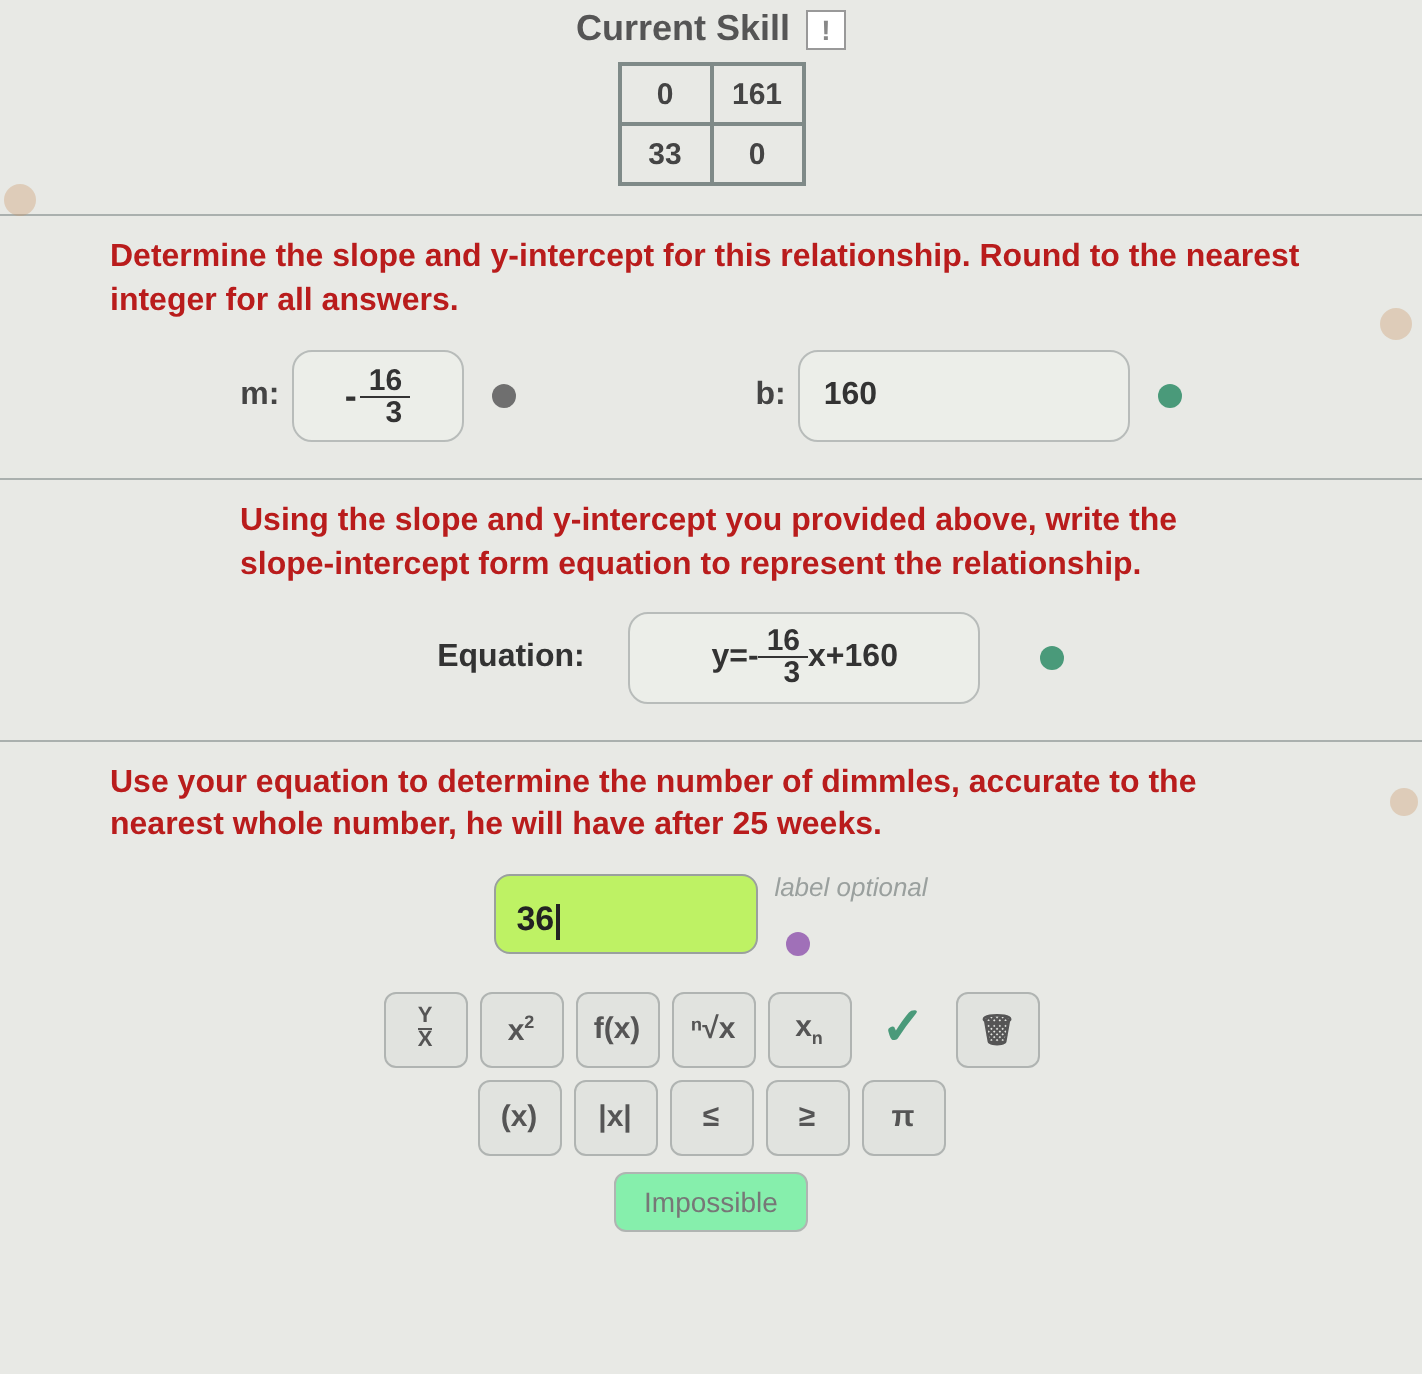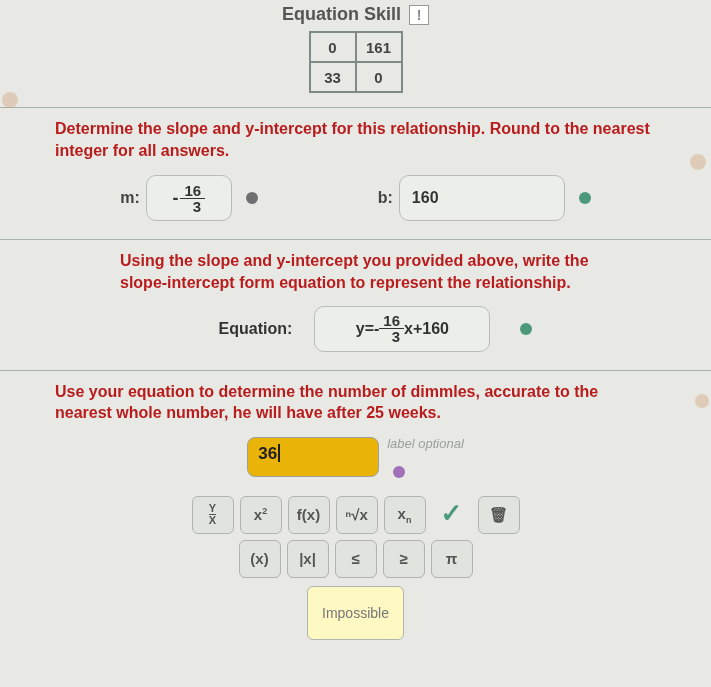--- a/index.html
+++ b/index.html
@@ -19,45 +19,45 @@
   .frac .num{border-bottom:1.5px solid #333;padding:0 4px}
   .frac .den{padding:0 4px}
   .neg{margin-right:2px;font-size:18px}
   .dot{width:12px;height:12px;border-radius:50%;background:#6f6f6f;margin-left:8px}
   .dot-b{background:#4a9a7a}
   .dot-p{background:#a070b8}
   .q2{padding:10px 80px 4px 120px}
   .eq-row{display:flex;justify-content:center;align-items:center;margin-top:12px;gap:22px;font-weight:bold;color:#333;font-size:16px}
   .q3{padding:10px 55px 4px 55px}
   .ans3-row{display:flex;justify-content:center;align-items:center;margin-top:12px;gap:6px}
-  .input-box{border:1.5px solid #9aa09e;border-radius:8px;background:#eab308;padding:6px 10px;min-width:110px;height:26px;font-weight:bold;font-size:17px;color:#222;display:flex;align-items:flex-start}
+  .input-box{border:1.5px solid #9aa09e;border-radius:8px;background:#bef264;padding:6px 10px;min-width:110px;height:26px;font-weight:bold;font-size:17px;color:#222;display:flex;align-items:flex-end}
   .cursor{display:inline-block;width:1.5px;height:18px;background:#222;margin-left:1px;vertical-align:middle}
   .label-opt{color:#9aa09e;font-size:13px;font-style:italic;margin-left:2px;margin-bottom:15px}
   .label-col{display:flex;flex-direction:column;align-items:flex-start}
   .toolbar{display:flex;justify-content:center;gap:6px;margin-top:18px;flex-wrap:wrap;width:330px;margin-left:auto;margin-right:auto}
   .tbtn{width:40px;height:36px;border:1px solid #b0b4b2;border-radius:6px;background:#e1e3df;display:flex;align-items:center;justify-content:center;font-size:15px;color:#555;font-weight:bold;cursor:pointer}
   .tbtn.check{background:transparent;border:none;color:#4a9a7a;font-size:26px}
   .tbtn .mini-frac{display:flex;flex-direction:column;font-size:11px;line-height:1}
   .tbtn .mini-frac span:first-child{border-bottom:1px solid #555}
   .tbtn sup{font-size:9px}
   .tbtn sub{font-size:9px}
   .impossible{margin:8px auto 0 auto;text-align:center}
-  .imp-btn{display:inline-block;border:1px solid #b0b4b2;border-radius:6px;background:#fef9c3;padding:18px 14px;font-size:14px;color:#777;cursor:pointer}
+  .imp-btn{display:inline-block;border:1px solid #b0b4b2;border-radius:6px;background:#86efac;padding:6px 14px;font-size:14px;color:#777;cursor:pointer}
   .bokeh{position:absolute;border-radius:50%;opacity:.35;pointer-events:none}
 </style>
 </head>
 <body>
 <div class="wrap">
 
 <div class="bokeh" style="left:2px;top:88px;width:16px;height:16px;background:#c96"></div>
 <div class="bokeh" style="left:690px;top:150px;width:16px;height:16px;background:#c96"></div>
 <div class="bokeh" style="left:695px;top:390px;width:14px;height:14px;background:#c96"></div>
 
 <div class="title-row">
-  <span>Equation Skill</span>
+  <span>Current Skill</span>
   <span class="warn">!</span>
 </div>
 <table class="skill-table">
   <tbody>
         <tr>
     <td>0</td>
     <td>161</td>
   </tr>
   <tr>
     <td>33</td>

